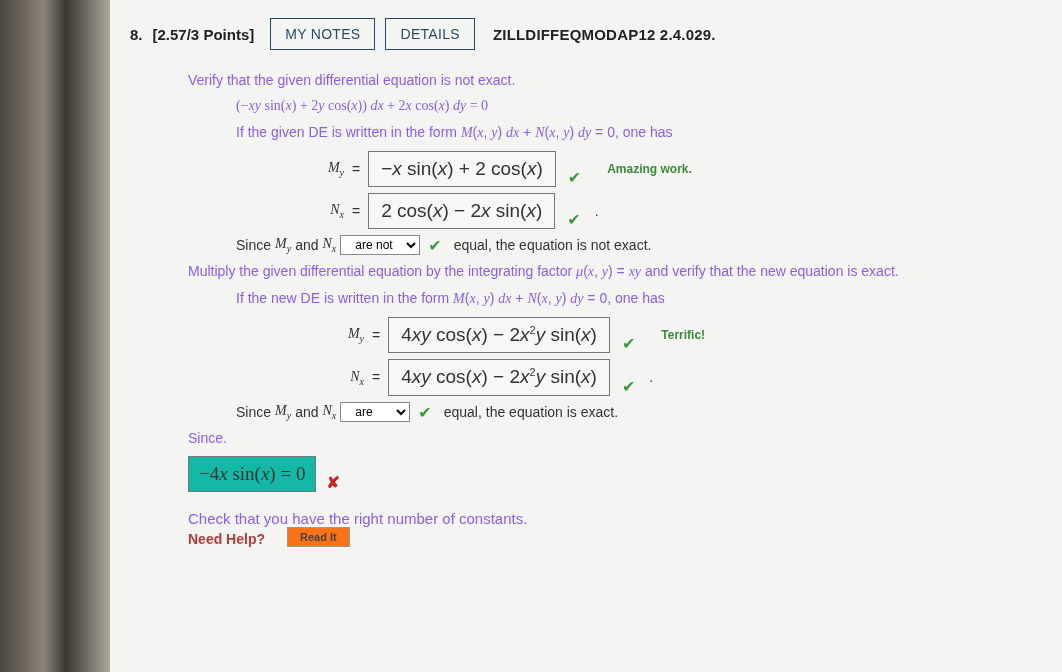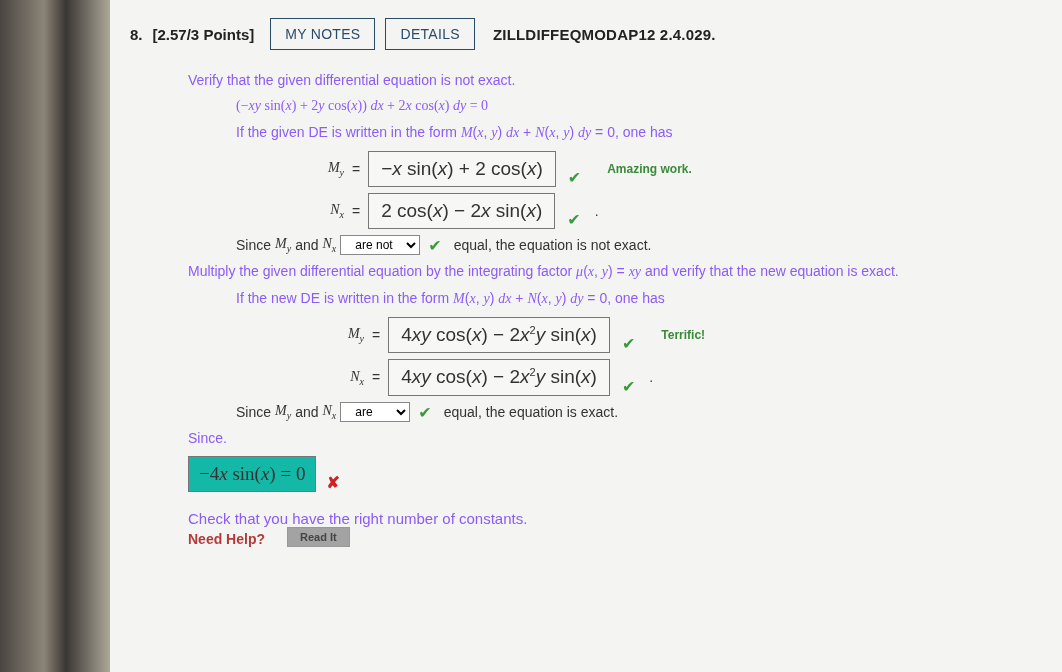--- a/index.html
+++ b/index.html
@@ -73,21 +73,21 @@
     font-family: "Times New Roman", Times, serif;
     font-size: 19px;
     background: #14b8a6;
     display: inline-block;
   }
   .error-text { color: #8b5cf6; font-size: 15px; margin-top: 18px;}
   .help-row { display: flex; align-items: flex-end; gap: 22px; }
   .need-help { color: #b33a3a; font-weight: bold; font-size: 14px;}
   .readit {
     border: 1px solid #999;
-    background: #a3a3a3;
+    background: #f97316;
     padding: 3px 12px;
     font-size: 11px;
     color: #444;
     cursor: pointer;
     font-weight: bold;
   }
   .sup { font-size: 11px; vertical-align: super; }
 </style>
 </head>
 <body>

